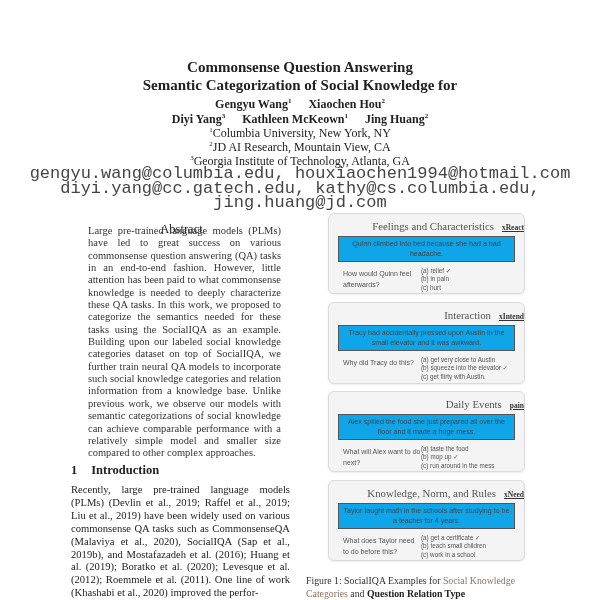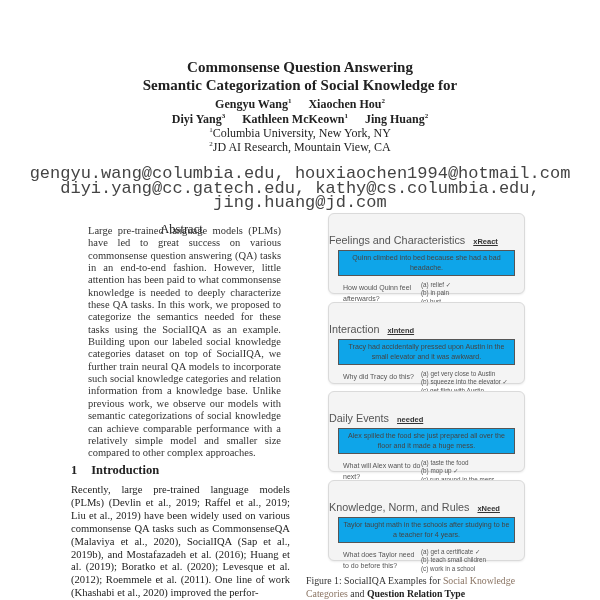--- a/index.html
+++ b/index.html
@@ -9,21 +9,21 @@
   .authors span.a { margin:2px 7px; }
   sup { font-size:7px; vertical-align:super; line-height:0; }
   .affils { position:absolute; top:126px; left:0; width:600px; text-align:center; font-size:12px; line-height:14px; }
   .emails { position:absolute; top:167px; left:0; width:600px; text-align:center; font-family:"Liberation Mono", monospace; font-size:17px; line-height:14.5px; color:#444; }
   .abs-head { position:absolute; top:222px; left:73px; width:217px; text-align:center; font-weight:normal; font-size:12.5px; }
   .abs-body { position:absolute; top:225px; left:88px; width:193px; font-size:10.5px; line-height:12.35px; text-align:justify; color:#333; }
   .intro-head { position:absolute; top:463px; left:71px; font-weight:bold; font-size:12.5px; }
   .intro-head .num { margin-right:14px; }
   .intro-body { position:absolute; top:484px; left:71px; width:219px; height:116px; overflow:hidden; font-size:10.6px; line-height:12.9px; text-align:justify; color:#222; }
   .fig { position:absolute; left:328px; width:195px; background:#f4f4f4; border:1px solid #dadada; border-radius:6px; box-shadow:0 1px 2px rgba(0,0,0,0.08); font-family:"Liberation Sans", sans-serif; }
-  .fig .hd { text-align:left; font-size:10.8px; color:#555; margin-top:20px; }
+  .fig .hd { text-align:right; font-size:10.8px; color:#555; margin-top:6px;font-family:Liberation Serif, serif; }
   .fig .hd .rel { font-size:7.5px; color:#333; text-decoration:underline; font-weight:bold; margin-left:8px; }
   .fig .ctx { margin:4px 9px 0 9px; border:1.8px solid #555; padding:2px 3px; text-align:center; font-size:7.1px; line-height:10px; color:#444; background:#0ea5e9; }
   .fig .qa { display:flex; margin:5px 0 0 14px; font-size:7px; line-height:8.5px; color:#555; }
   .fig .q { width:78px; line-height:11px; padding-top:1px; }
   .fig .opts { font-size:6.3px; line-height:8.3px; }
   .caption { position:absolute; top:575px; left:306px; width:230px; font-size:9.8px; line-height:12.5px; color:#333; }
   .caption .cat { color:#8a7463; }
   .caption b { color:#222; }
 </style>
 </head>
@@ -42,20 +42,21 @@
   <div>
     <span class="a"><span>Diyi Yang</span><sup>3</sup></span>
     <span class="a"><span>Kathleen McKeown</span><sup>1</sup></span>
     <span class="a"><span>Jing Huang</span><sup>2</sup></span>
   </div>
 </div>
 
 <div class="affils">
   <div><sup>1</sup><span>Columbia University, New York, NY</span></div>
   <div><sup>2</sup><span>JD AI Research, Mountain View, CA</span></div>
+  <div><sup>3</sup><span>Georgia Institute of Technology, Atlanta, GA</span></div>
 </div>
 
 <div class="emails">
   <div>gengyu.wang@columbia.edu, houxiaochen1994@hotmail.com</div>
   <div>diyi.yang@cc.gatech.edu, kathy@cs.columbia.edu, jing.huang@jd.com</div>
 </div>
 
 <div class="abs-head">Abstract</div>
 <div class="abs-body">Large pre-trained language models (PLMs) have led to great success on various commonsense question answering (QA) tasks in an end-to-end fashion. However, little attention has been paid to what commonsense knowledge is needed to deeply characterize these QA tasks. In this work, we proposed to categorize the semantics needed for these tasks using the SocialIQA as an example. Building upon our labeled social knowledge categories dataset on top of SocialIQA, we further train neural QA models to incorporate such social knowledge categories and relation information from a knowledge base. Unlike previous work, we observe our models with semantic categorizations of social knowledge can achieve comparable performance with a relatively simple model and smaller size compared to other complex approaches.</div>
 
@@ -84,21 +85,21 @@
     <div class="q">Why did Tracy do this?</div>
     <div class="opts">
       <div>(a) get very close to Austin</div>
       <div>(b) squeeze into the elevator ✓</div>
       <div>(c) get flirty with Austin.</div>
     </div>
   </div>
 </div>
 
 <div class="fig" style="top:391px; height:79px;">
-  <div class="hd"><span>Daily Events</span><span class="rel">needed</span></div>
+  <div class="hd"><span>Daily Events</span><span class="rel">pain</span></div>
   <div class="ctx">Alex spilled the food she just prepared all over the floor and it made a huge mess.</div>
   <div class="qa">
     <div class="q">What will Alex want to do next?</div>
     <div class="opts">
       <div>(a) taste the food</div>
       <div>(b) mop up ✓</div>
       <div>(c) run around in the mess</div>
     </div>
   </div>
 </div>

